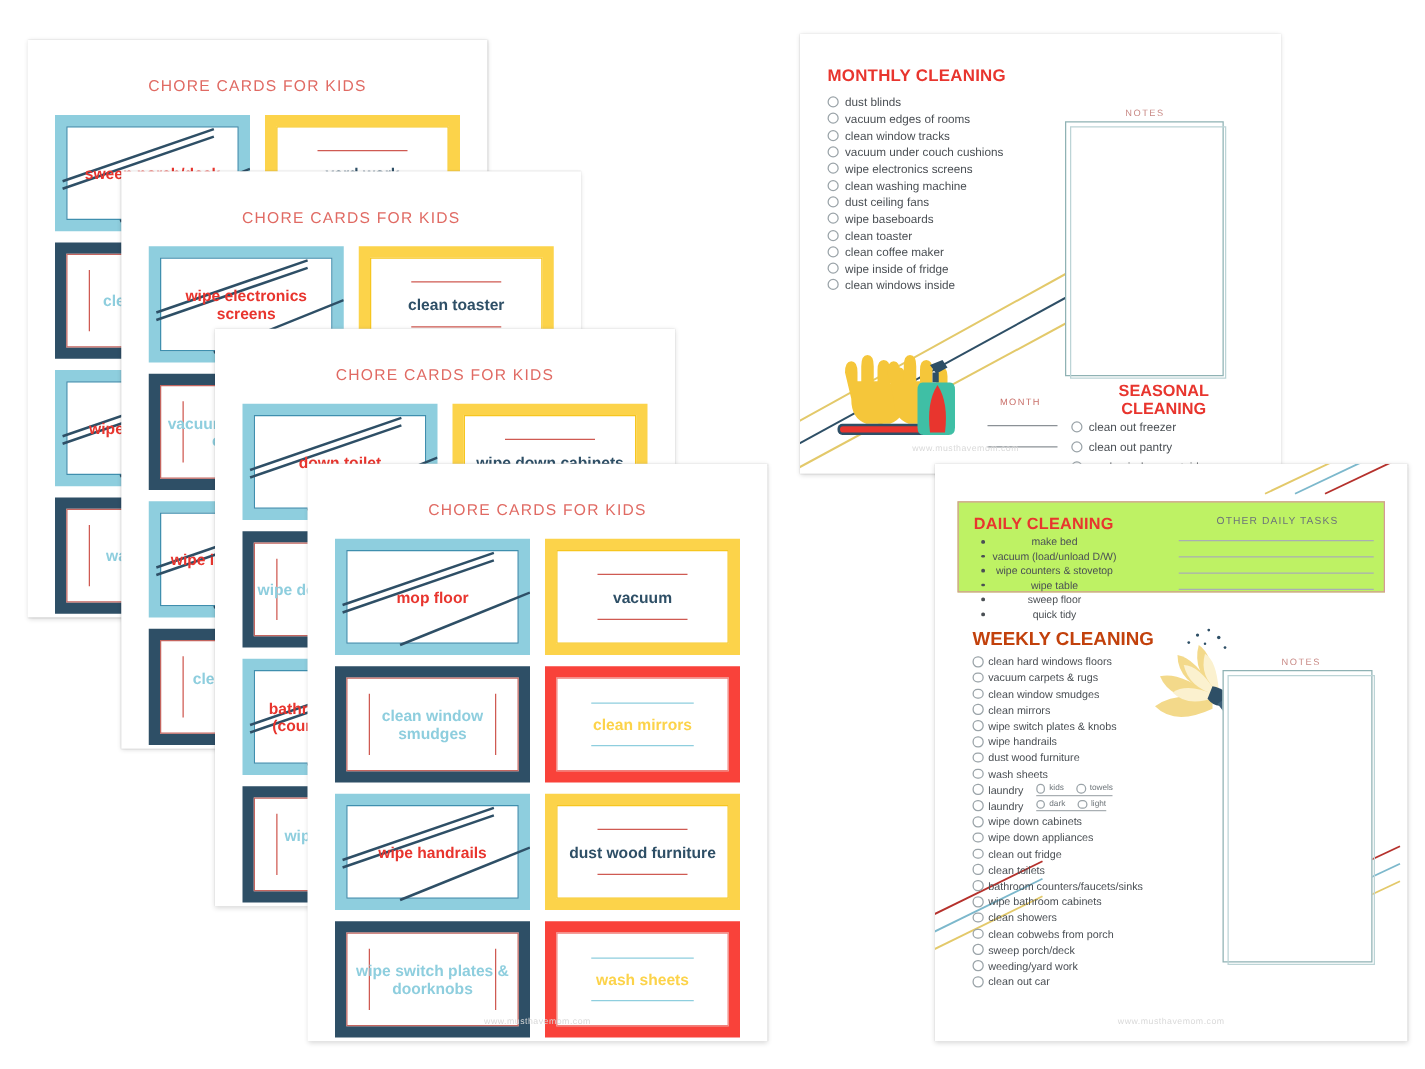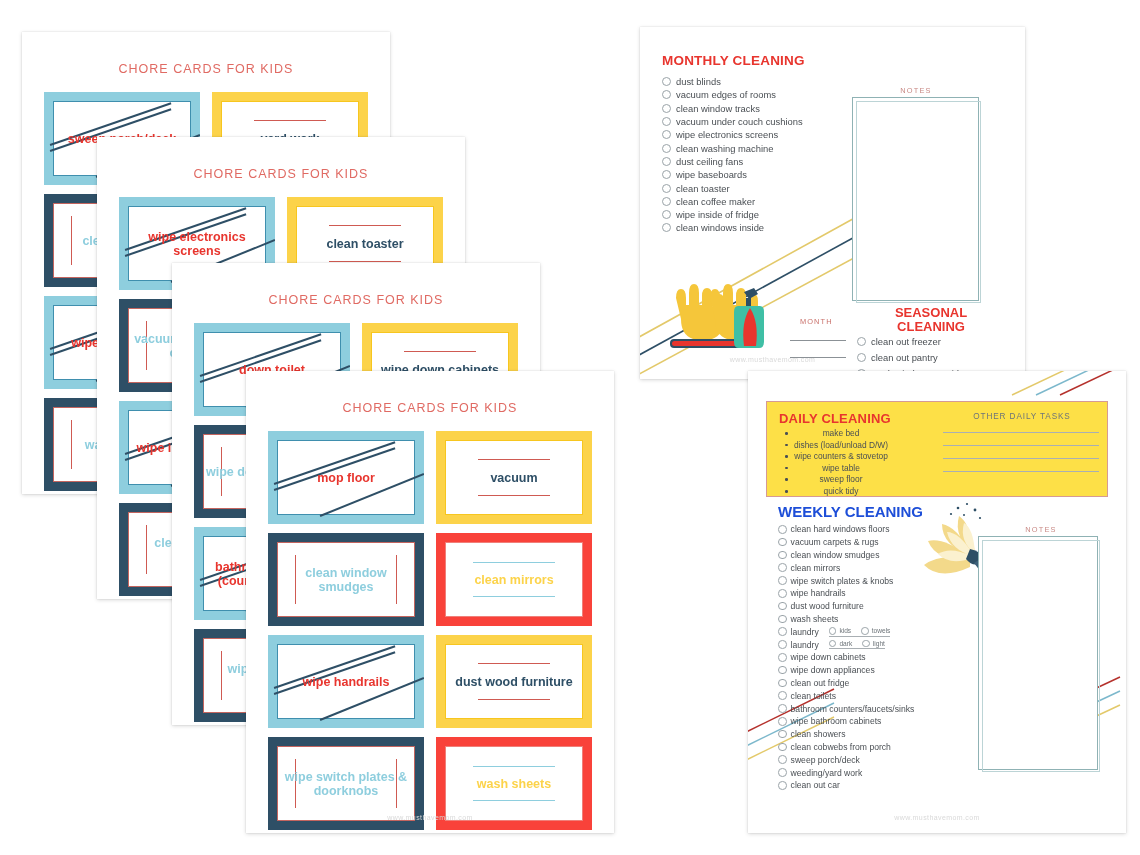--- a/index.html
+++ b/index.html
@@ -109,33 +109,33 @@
   }
   .month-label{color:#c9706a;font-size:7.4px;letter-spacing:1.1px;}
   .mline{height:1px;background:#8b9196;width:56px;}
   .seasonal-title{
     color:#e8352e;font-weight:bold;font-size:13px;text-align:center;line-height:1.1;
   }
 
   
   .weekly{left:748px;top:371px;width:378px;height:462px;}
   .daily-box{
-    position:absolute;left:18px;top:30px;right:18px;height:96px;
-    border:1.1px solid #d59a95;box-sizing:border-box;background:#fde047;
+    position:absolute;left:18px;top:30px;right:18px;height:73px;
+    border:1.1px solid #d59a95;box-sizing:border-box;background:#bef264;
   }
   .bullets{margin:0;padding:0;list-style:none;text-align:center;}
   .bullets li{
     position:relative;padding-left:11px;color:#4a4f54;font-size:8.4px;height:11.6px;
   }
   .bullets li:before{
     content:"";position:absolute;left:2px;top:4px;width:2.6px;height:2.6px;border-radius:50%;background:#4a4f54;
   }
   .odt{color:#6d7479;font-size:8.2px;letter-spacing:.9px;text-align:center;}
   .wline{height:1px;background:#a9afb3;}
-  .w-hdr{color:#1d4ed8;font-weight:bold;font-size:15px;}
+  .w-hdr{color:#c2410c;font-weight:bold;font-size:15px;}
   .chk-sm{display:flex;align-items:center;gap:4px;height:12.8px;}
   .chk-sm .circ{width:8.6px;height:8.6px;border:1px solid #9aa3a8;border-radius:50%;flex:0 0 auto;box-sizing:border-box;background:#fff;}
   .chk-sm .txt{color:#4a4f54;font-size:8.6px;white-space:nowrap;}
   .sub-opt{display:inline-flex;align-items:center;gap:3px;}
   .sub-opt .circ{width:7.6px;height:7.6px;border:1px solid #9aa3a8;border-radius:50%;box-sizing:border-box;background:#fff;}
   .sub-opt .txt{color:#6d7479;font-size:6.6px;}
 </style>
 </head>
 <body>
 
@@ -498,21 +498,21 @@
       <line x1="308" y1="350" x2="372" y2="320" stroke="#7cb8cc" stroke-width="1.5"></line>
       <line x1="308" y1="364" x2="372" y2="334" stroke="#e3c96a" stroke-width="1.5"></line>
     </svg>
 
     <div class="daily-box">
       <div style="position:absolute;left:12px;top:9px;">
         <div class="hdr-red" style="font-size:13px;">DAILY CLEANING</div>
       </div>
       <ul class="bullets" style="position:absolute;left:16px;top:26px;">
           <li>make bed</li>
-          <li>dishes (load/unload D/W)</li>
+          <li>vacuum (load/unload D/W)</li>
           <li>wipe counters &amp; stovetop</li>
           <li>wipe table</li>
           <li>sweep floor</li>
           <li>quick tidy</li>
         </ul>
       <div style="position:absolute;left:180px;top:10px;width:150px;">
         <div class="odt">OTHER DAILY TASKS</div>
       </div>
       <div style="position:absolute;left:176px;top:30px;width:156px;">
         <div class="wline" style="margin-bottom:12px;"></div>

